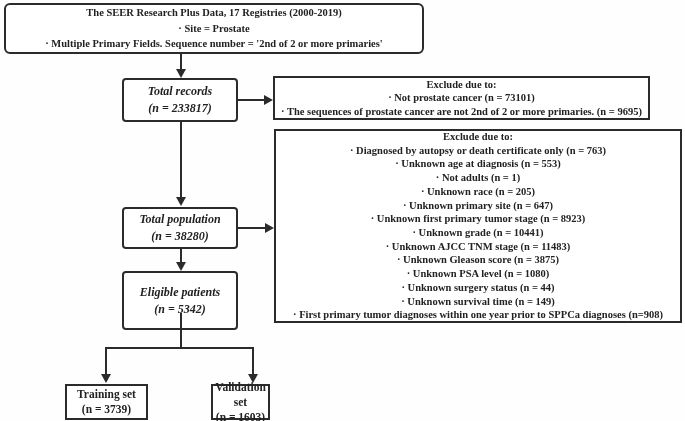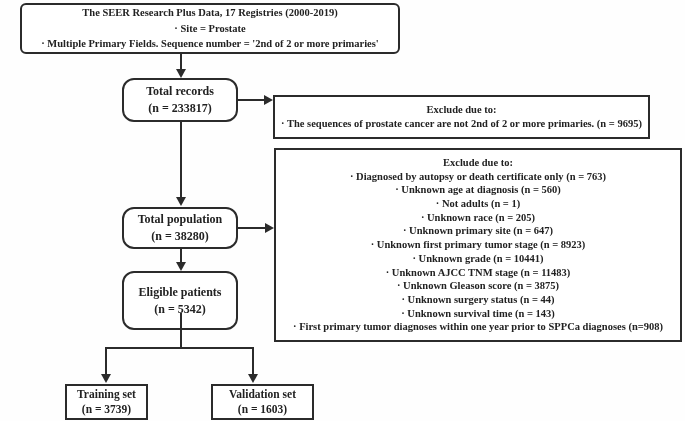--- a/index.html
+++ b/index.html
@@ -21,36 +21,34 @@
     position:absolute;
     box-sizing:border-box;
     border:2px solid var(--line);
     background:#fff;
     display:flex;
     flex-direction:column;
     align-items:center;
     justify-content:center;
     text-align:center;
   }
-  .rounded{border-radius:12px;}
+  .rounded{border-radius:4px;font-style:italic;}
   .top-box{
-    left:4px;top:3px;width:380px;height:51px;
+    left:4px;top:3px;width:420px;height:51px;
     border-radius:6px;
     font-size:10.5px;line-height:15.5px;
     padding:1px 2px;
-    margin-left:16px;
   }
   .node{
     width:116px;
     font-size:12px;line-height:17px;
   }
   .excl{
     font-size:10.5px;
     padding:1px 2px;
-    margin-top:19px;
   }
   .excl .ln{white-space:nowrap;}
   .e1{left:273px;top:76px;width:377px;height:44px;line-height:13.6px;}
   .e2{left:274px;top:129px;width:408px;height:194px;line-height:13.7px;}
   .vline,.hline{position:absolute;background:var(--line);}
   .arr-down{
     position:absolute;width:0;height:0;
     border-left:5px solid transparent;
     border-right:5px solid transparent;
     border-top:9px solid var(--line);
@@ -79,47 +77,49 @@
   <div class="box rounded node" style="left:122px;top:78px;height:44px;">
     <div>Total records</div>
     <div>(n = 233817)</div>
   </div>
 
   <div class="hline" style="left:238px;top:99px;width:27px;height:2px;"></div>
   <div class="arr-right" style="left:264px;top:95px;"></div>
 
   <div class="box excl e1">
     <div class="ln">Exclude due to:</div>
+    <div class="ln">· Not prostate cancer (n = 73101)</div>
     <div class="ln">· The sequences of prostate cancer are not 2nd of 2 or more primaries. (n = 9695)</div>
   </div>
 
   <div class="vline" style="left:180px;top:122px;width:2px;height:76px;"></div>
   <div class="arr-down" style="left:176px;top:197px;"></div>
 
   <div class="box rounded node" style="left:122px;top:207px;height:42px;text-align:right;">
     <div>Total population</div>
     <div>(n = 38280)</div>
   </div>
 
   <div class="hline" style="left:238px;top:227px;width:28px;height:2px;"></div>
   <div class="arr-right" style="left:265px;top:223px;"></div>
 
   <div class="box excl e2">
     <div class="ln">Exclude due to:</div>
     <div class="ln">· Diagnosed by autopsy or death certificate only (n = 763)</div>
-    <div class="ln">· Unknown age at diagnosis (n = 560)</div>
+    <div class="ln">· Unknown age at diagnosis (n = 553)</div>
     <div class="ln">· Not adults (n = 1)</div>
     <div class="ln">· Unknown race (n = 205)</div>
     <div class="ln">· Unknown primary site (n = 647)</div>
     <div class="ln">· Unknown first primary tumor stage (n = 8923)</div>
     <div class="ln">· Unknown grade (n = 10441)</div>
     <div class="ln">· Unknown AJCC TNM stage (n = 11483)</div>
     <div class="ln">· Unknown Gleason score (n = 3875)</div>
+    <div class="ln">· Unknown PSA level (n = 1080)</div>
     <div class="ln">· Unknown surgery status (n = 44)</div>
-    <div class="ln">· Unknown survival time (n = 143)</div>
+    <div class="ln">· Unknown survival time (n = 149)</div>
     <div class="ln">· First primary tumor diagnoses within one year prior to SPPCa diagnoses (n=908)</div>
   </div>
 
   <div class="vline" style="left:180px;top:249px;width:2px;height:14px;"></div>
   <div class="arr-down" style="left:176px;top:262px;"></div>
 
   <div class="box rounded node" style="left:122px;top:271px;height:59px;">
     <div>Eligible patients</div>
     <div>(n = 5342)</div>
   </div>
@@ -129,18 +129,18 @@
   <div class="vline" style="left:105px;top:347px;width:2px;height:28px;"></div>
   <div class="arr-down" style="left:101px;top:374px;"></div>
   <div class="vline" style="left:252px;top:347px;width:2px;height:28px;"></div>
   <div class="arr-down" style="left:248px;top:374px;"></div>
 
   <div class="box node" style="left:65px;top:384px;width:83px;height:36px;font-size:11.5px;line-height:15px;">
     <div>Training set</div>
     <div>(n =  3739)</div>
   </div>
 
-  <div class="box node" style="left:211px;top:384px;width:103px;height:36px;font-size:11.5px;line-height:15px;">
+  <div class="box node" style="left:211px;top:384px;width:59px;height:36px;font-size:11.5px;line-height:15px;">
     <div>Validation set</div>
     <div>(n =  1603)</div>
   </div>
 
 </div>
 
 </body></html>

